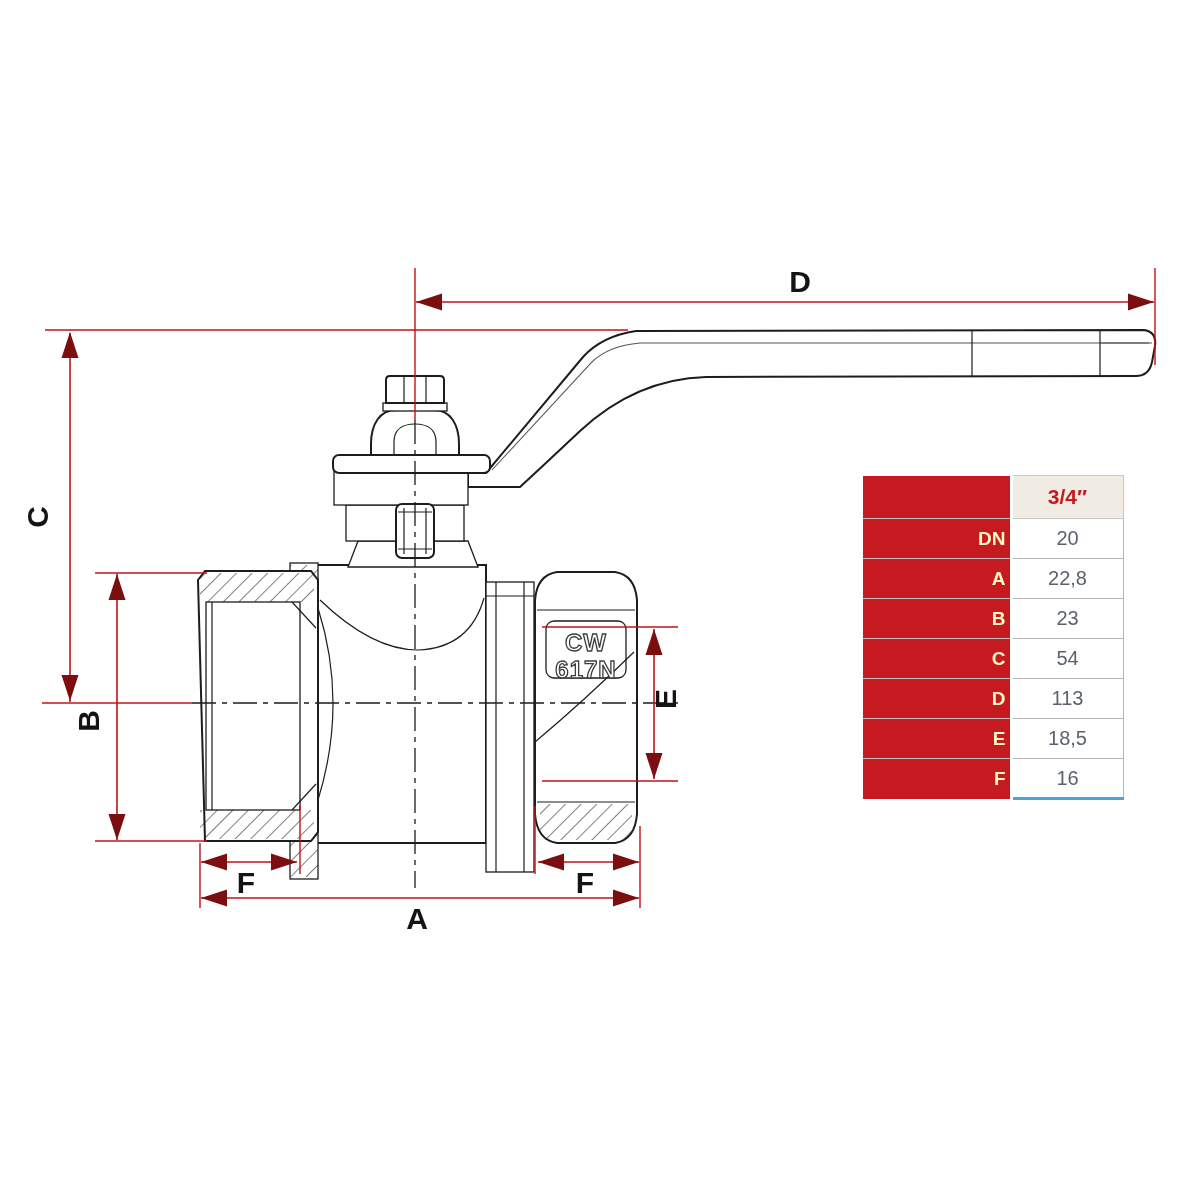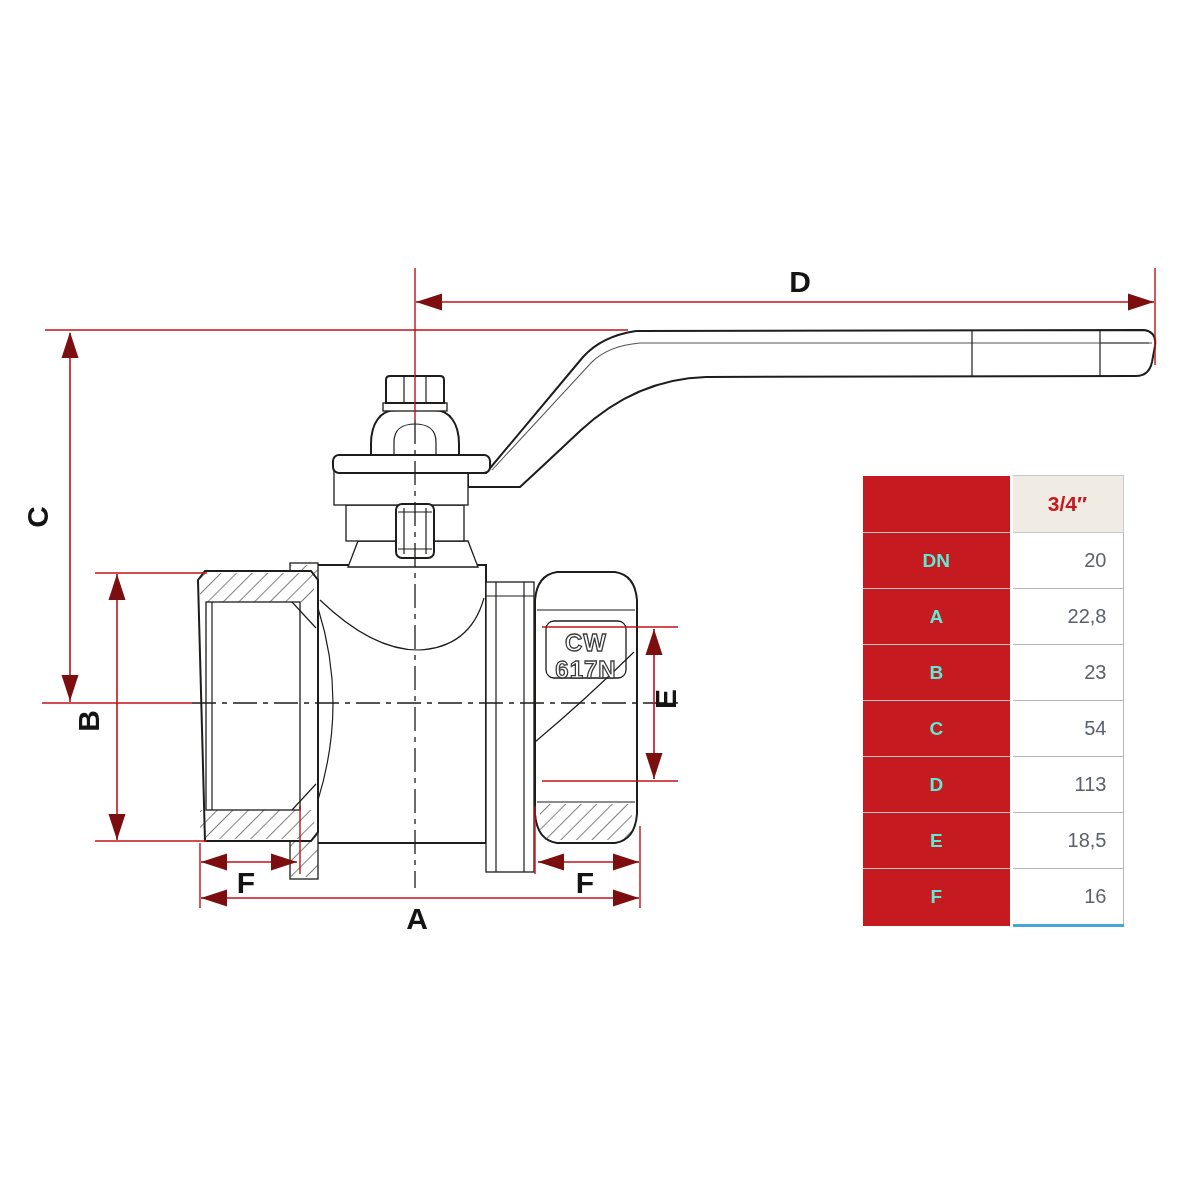--- a/index.html
+++ b/index.html
@@ -16,30 +16,30 @@
   .centerline{stroke:#1d1d1b;stroke-width:1.3;fill:none;stroke-dasharray:24 6 5 6;}
   .dim-label{font-family:"Liberation Sans",sans-serif;font-size:30px;font-weight:bold;fill:#141414;}
   .marking{font-family:"Liberation Sans",sans-serif;font-size:24px;font-weight:bold;
            fill:#ffffff;stroke:#3c3c3c;stroke-width:1.3;letter-spacing:1px;}
 
   
   table.spec{position:absolute;left:863px;top:475px;width:260px;border-collapse:collapse;
              table-layout:fixed;font-family:"Liberation Sans",sans-serif;}
   table.spec col.c1{width:148px;}
   table.spec col.c2{width:112px;}
-  table.spec th,table.spec td{padding:16px;text-align:center;vertical-align:middle;}
-  table.spec .red{background:#c51a20;color:#5eead4;font-weight:bold;font-size:19px;
-                  border-right:3px solid #ffffff;border-top:1px solid #c2c2c2;}
+  table.spec th,table.spec td{padding:4px;text-align:center;vertical-align:middle;}
+  table.spec .red{background:#c51a20;color:#fef9c3;font-weight:bold;font-size:19px;
+                  border-right:3px solid #ffffff;border-top:1px solid #c2c2c2;text-align:right;}
   table.spec thead .red{border-top:none;}
   table.spec thead tr{height:43px;}
   table.spec tbody tr{height:40px;}
   table.spec .hdr{background:#f0ece3;color:#c51a20;font-weight:bold;font-size:21px;
                   border:1px solid #c9c9c9;}
   table.spec .val{background:#ffffff;color:#5b626e;font-size:20px;
-                  border:1px solid #b6b6b6;text-align:right;}
+                  border:1px solid #b6b6b6;}
   table.spec tbody tr:last-child .val{border-bottom:3px solid #49a5d9;}
 </style>
 </head>
 <body>
 
 <div class="canvas">
 
 <svg width="1200" height="1200" viewBox="0 0 1200 1200">
   <defs>
     <pattern id="hatch" width="11" height="11" patternUnits="userSpaceOnUse" patternTransform="rotate(45)">

